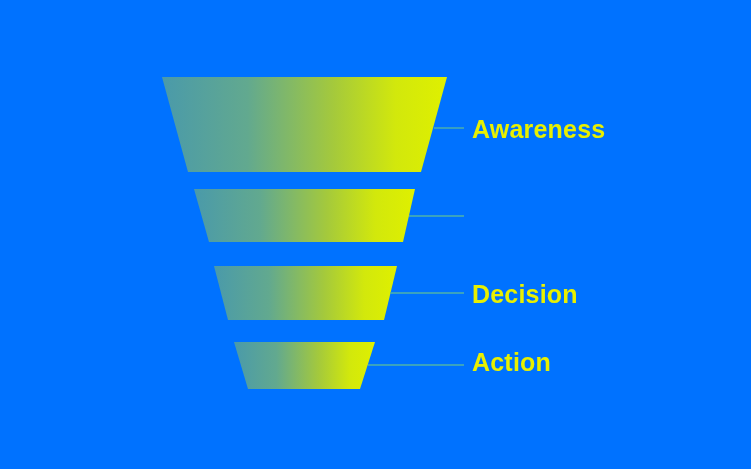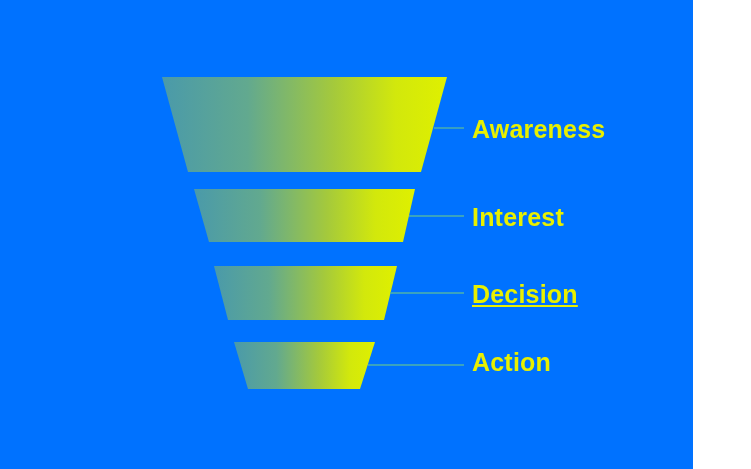--- a/index.html
+++ b/index.html
@@ -7,21 +7,21 @@
     padding: 0;
   }
   body {
     width: 751px;
     height: 469px;
     overflow: hidden;
     font-family: "Liberation Sans", sans-serif;
   }
   #funnel-canvas {
     position: relative;
-    width: 693px;
+    width: 751px;
     height: 469px;
     background: #0072FF;
   }
   #funnel-svg {
     position: absolute;
     top: 0;
     left: 0;
     width: 751px;
     height: 469px;
     display: block;
@@ -63,19 +63,18 @@
     <polygon id="shape-action" fill="url(#seg-grad)" points="234,342 375,342 360,389 248,389"></polygon>
 
     <line id="conn-awareness" stroke="#4FB4A8" stroke-width="1.4" x1="434" y1="128" x2="464" y2="128"></line>
     <line id="conn-interest" stroke="#4FB4A8" stroke-width="1.4" x1="409" y1="216" x2="464" y2="216"></line>
     <line id="conn-decision" stroke="#4FB4A8" stroke-width="1.4" x1="390" y1="293" x2="464" y2="293"></line>
     <line id="conn-action" stroke="#4FB4A8" stroke-width="1.4" x1="368" y1="365" x2="464" y2="365"></line>
   </svg>
 
   <div class="stage-label" id="label-awareness" style="color: rgb(232, 240, 0);">Awareness</div>
 
-  <div class="stage-label" id="label-interest" style="color: rgb(232, 240, 0);">Interest</div>
 
-  <div class="stage-label" id="label-decision" style="color: rgb(232, 240, 0); text-decoration: underline;">Decision</div>
+  <div class="stage-label" id="label-decision" style="color: rgb(232, 240, 0);">Decision</div>
 
   <div class="stage-label" id="label-action" style="color: rgb(232, 240, 0);">Action</div>
 
 </div>
 
 </body></html>

